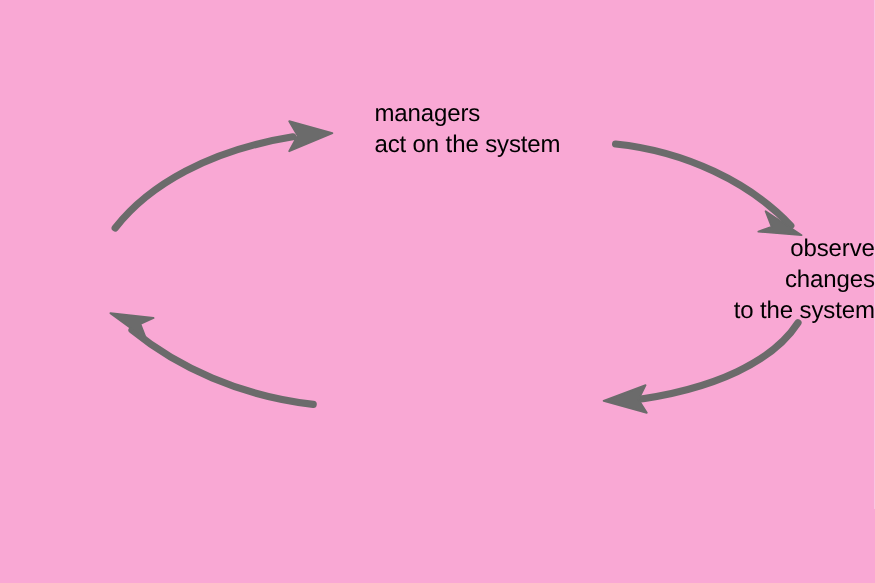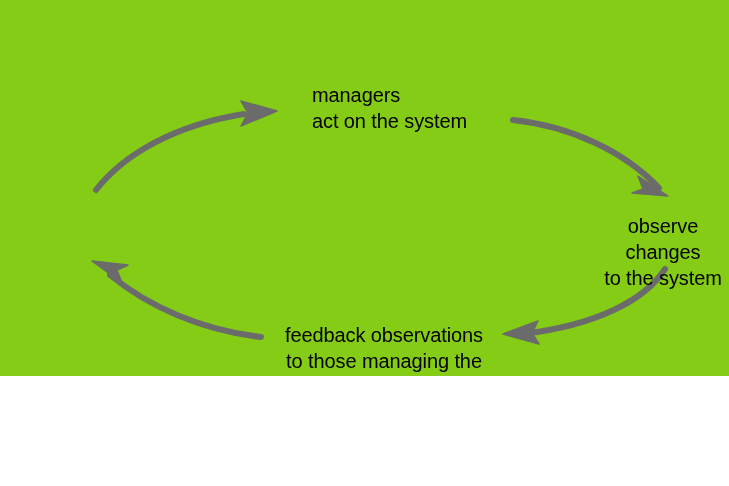--- a/index.html
+++ b/index.html
@@ -3,22 +3,22 @@
 <meta charset="utf-8">
 <style>
   html, body {
     margin: 0;
     padding: 0;
     background: #ffffff;
   }
   #canvas {
     position: relative;
     width: 729px;
-    height: 376px;
-    background: #84cc16;
+    height: 486px;
+    background: #f9a8d4;
     overflow: hidden;
     font-family: "Liberation Sans", sans-serif;
   }
   #arrow-layer {
     position: absolute;
     left: 0;
     top: 0;
     width: 729px;
     height: 486px;
   }
@@ -32,22 +32,22 @@
     white-space: pre-line;
     letter-spacing: -0.1px;
   }
   #node-top {
     left: 312px;
     top: 82px;
     text-align: left;
   }
   #node-right {
     left: 554px;
-    top: 213px;
-    text-align: center;
+    top: 194px;
+    text-align: right;
     margin-left: 43px;
   }
   #node-bottom {
     left: 268px;
     top: 322px;
     width: 232px;
     text-align: center;
   }
   #node-left {
     left: 6px;
@@ -83,18 +83,15 @@
       <path d="M 277 111 L 241 126 L 248 113 L 241 101 Z" fill="#6b6b6b" stroke="#6b6b6b" stroke-width="1.5" stroke-linejoin="round"></path>
     </g>
   </svg>
 
   <div class="node-text" id="node-top">managers
 act on the system</div>
 
   <div class="node-text" id="node-right">observe changes
 to the system</div>
 
-  <div class="node-text" id="node-bottom">feedback observations
-to those managing the
-system</div>
 
 
 </div>
 
 </body></html>

